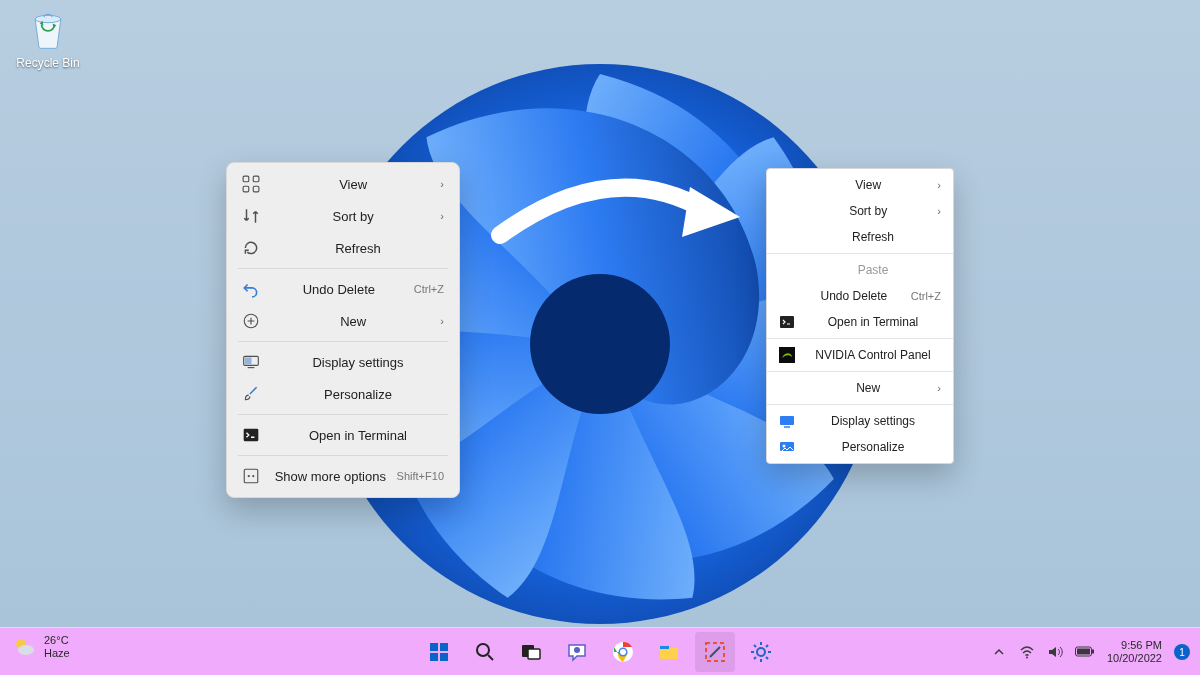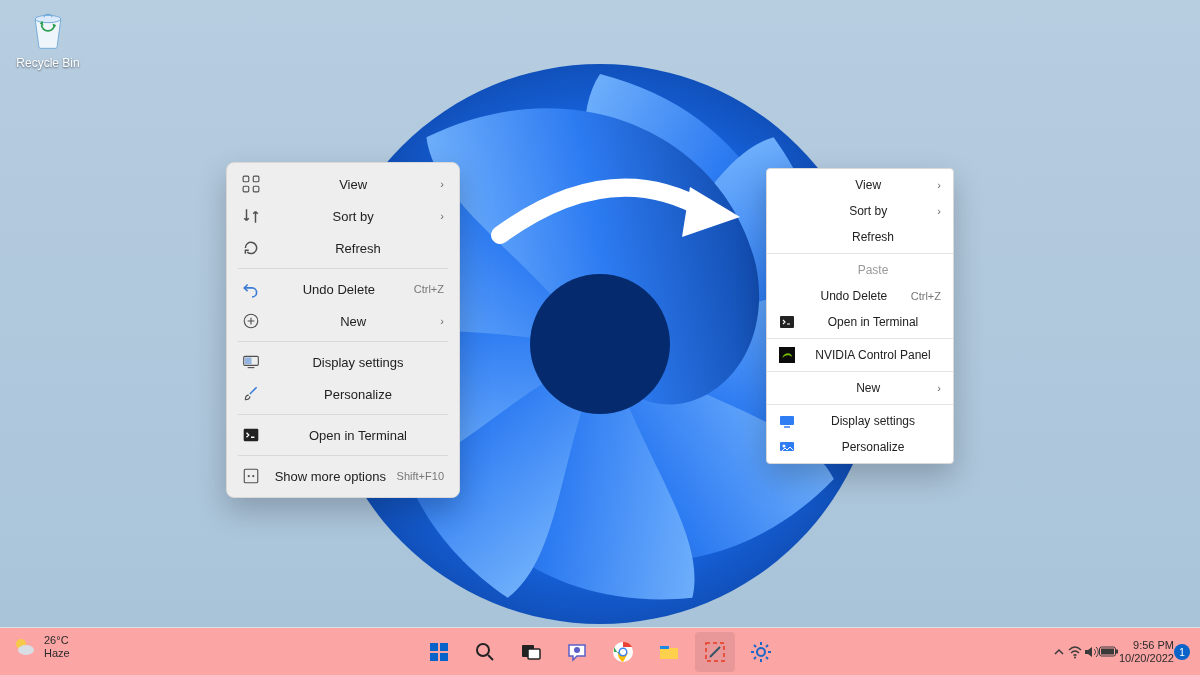--- a/index.html
+++ b/index.html
@@ -27,29 +27,29 @@
   .mi .lbl { flex:1; }
   .mi .short { color:#777; font-size:11px; margin-left:8px; }
   .mi .chev { color:#666; font-size:11px; margin-left:6px; }
   .sep { height:1px; background:#d8d8d8; margin:4px 6px; }
   .menu10 .sep { margin:3px 0; background:#e4e4e4; }
 
   
   .arrow { position:absolute; left:490px; top:175px; }
 
   
-  .taskbar { position:absolute; left:0; right:0; bottom:0; height:48px; background:#fca5a5; border-top:1px solid #dcdfe4; display:flex; align-items:center; }
+  .taskbar { position:absolute; left:0; right:0; bottom:0; height:48px; background:#f0abfc; border-top:1px solid #dcdfe4; display:flex; align-items:center; }
   .weather { position:absolute; left:12px; top:6px; display:flex; align-items:center; gap:8px; }
   .weather .sun { width:24px; height:24px; }
   .weather .txt { font-size:11px; line-height:13px; color:#2a2a2a; }
   .center-icons { position:absolute; left:50%; transform:translateX(-50%); display:flex; gap:6px; }
   .tbtn { width:40px; height:40px; border-radius:4px; display:flex; align-items:center; justify-content:center; }
   .tbtn.active { background:rgba(0,0,0,.08); }
   .tbtn svg { width:24px; height:24px; }
-  .tray { position:absolute; right:10px; top:0; height:48px; display:flex; align-items:center; }
+  .tray { position:absolute; right:10px; top:0; height:48px; display:flex; align-items:center; gap:12px; }
   .tray .txt { font-size:11px; line-height:13px; text-align:right; color:#2a2a2a; }
   .tray svg { width:16px; height:16px; color:#3a3a3a; }
   .notif-dot { width:16px; height:16px; border-radius:50%; background:#0a63c9; color:#fff; font-size:10px; display:flex; align-items:center; justify-content:center; }
 </style>
 </head>
 <body>
 
 <div class="wallpaper">
   <svg width="720" height="620" viewBox="0 0 720 620">
     <defs>

